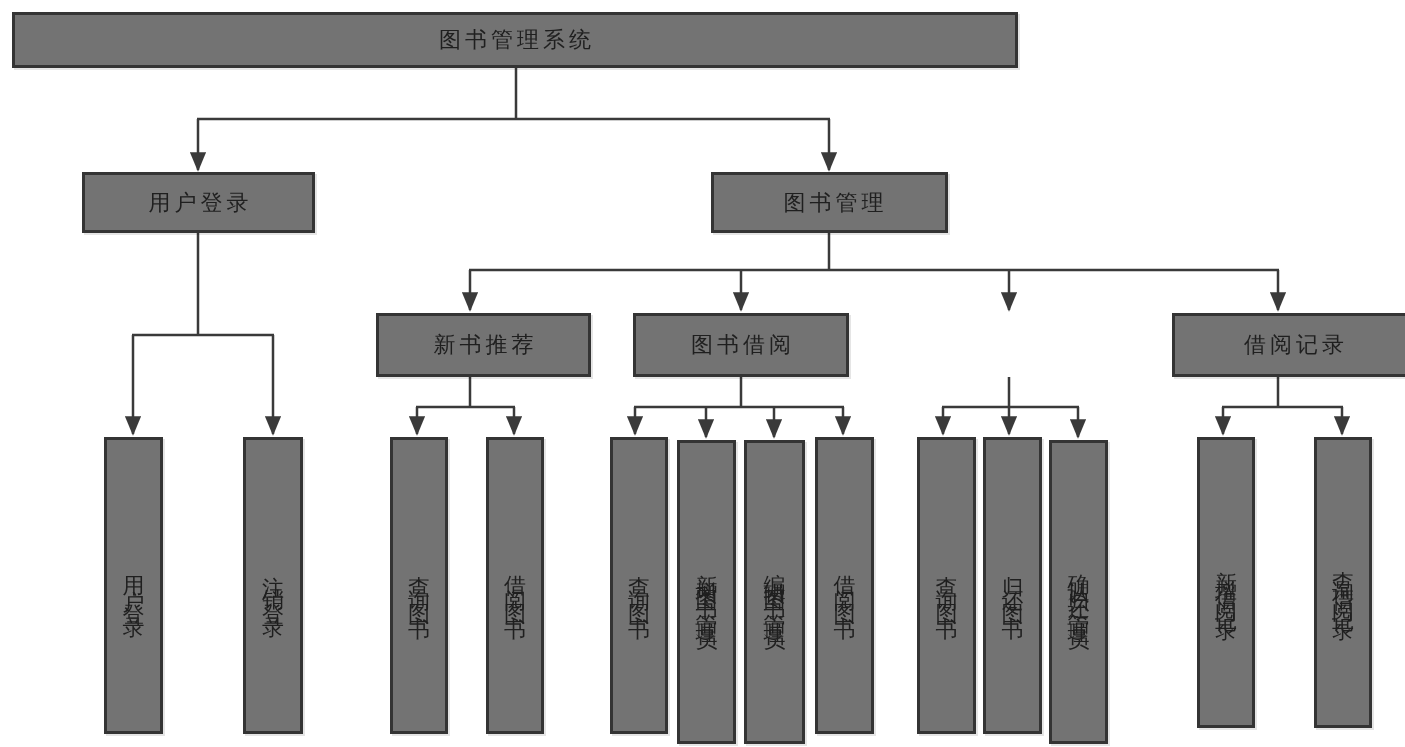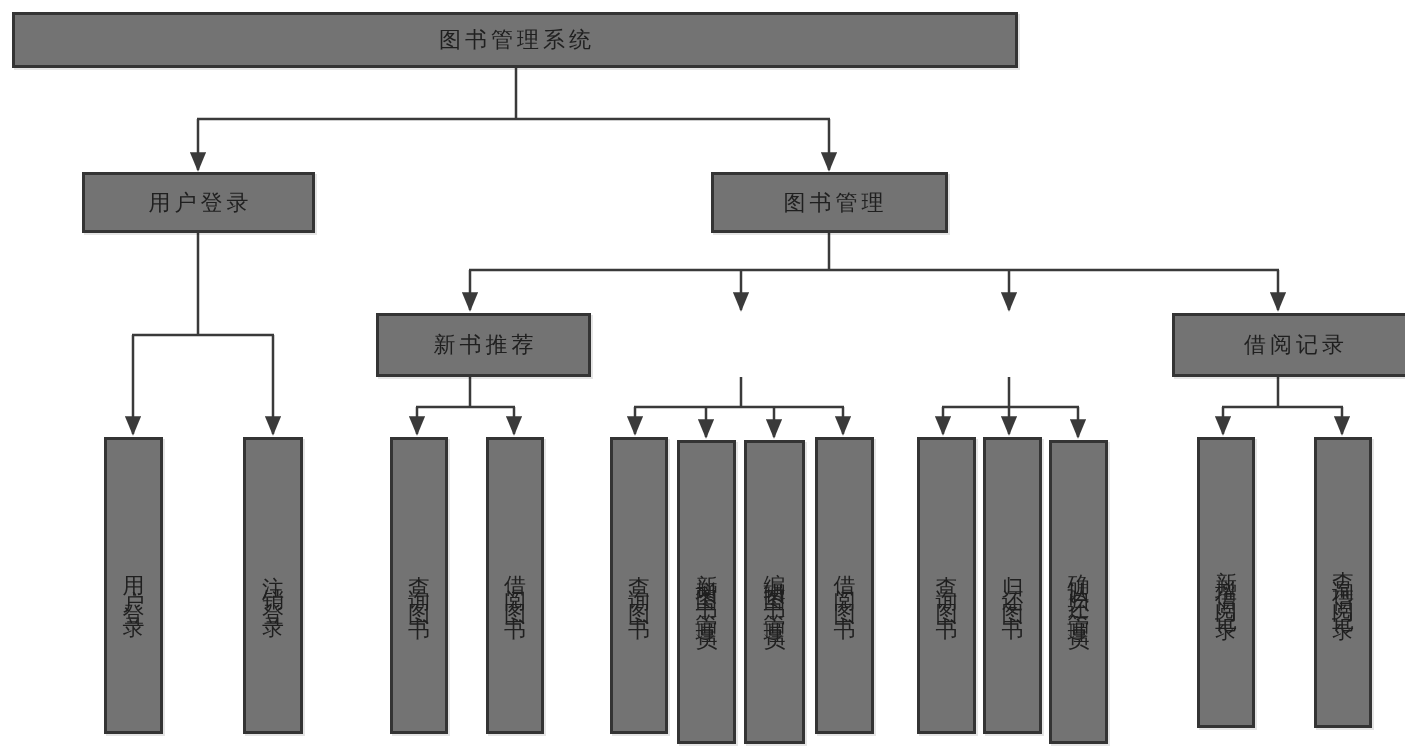--- a/index.html
+++ b/index.html
@@ -116,20 +116,23 @@
   <div class="box" style="left:82px; top:172px; width:233px; height:61px;">
     <span class="hlabel">用户登录</span>
   </div>
   <div class="box" style="left:711px; top:172px; width:237px; height:61px;padding-left:8px;">
     <span class="hlabel">图书管理</span>
   </div>
 
   <div class="box" style="left:376px; top:313px; width:215px; height:64px;">
     <span class="hlabel">新书推荐</span>
   </div>
+  <div class="box" style="left:633px; top:313px; width:216px; height:64px;">
+    <span class="hlabel">图书借阅</span>
+  </div>
   <div class="box" style="left:1172px; top:313px; width:244px; height:64px;">
     <span class="hlabel">借阅记录</span>
   </div>
 
   <div class="box vbox" style="left:104px; top:437px; width:59px; height:297px;">
     <span class="vtext" style="letter-spacing: 14px;">用户登录</span>
   </div>
   <div class="box vbox" style="left:243px; top:437px; width:60px; height:297px;">
     <span class="vtext" style="letter-spacing: 14px;">注销登录</span>
   </div>

